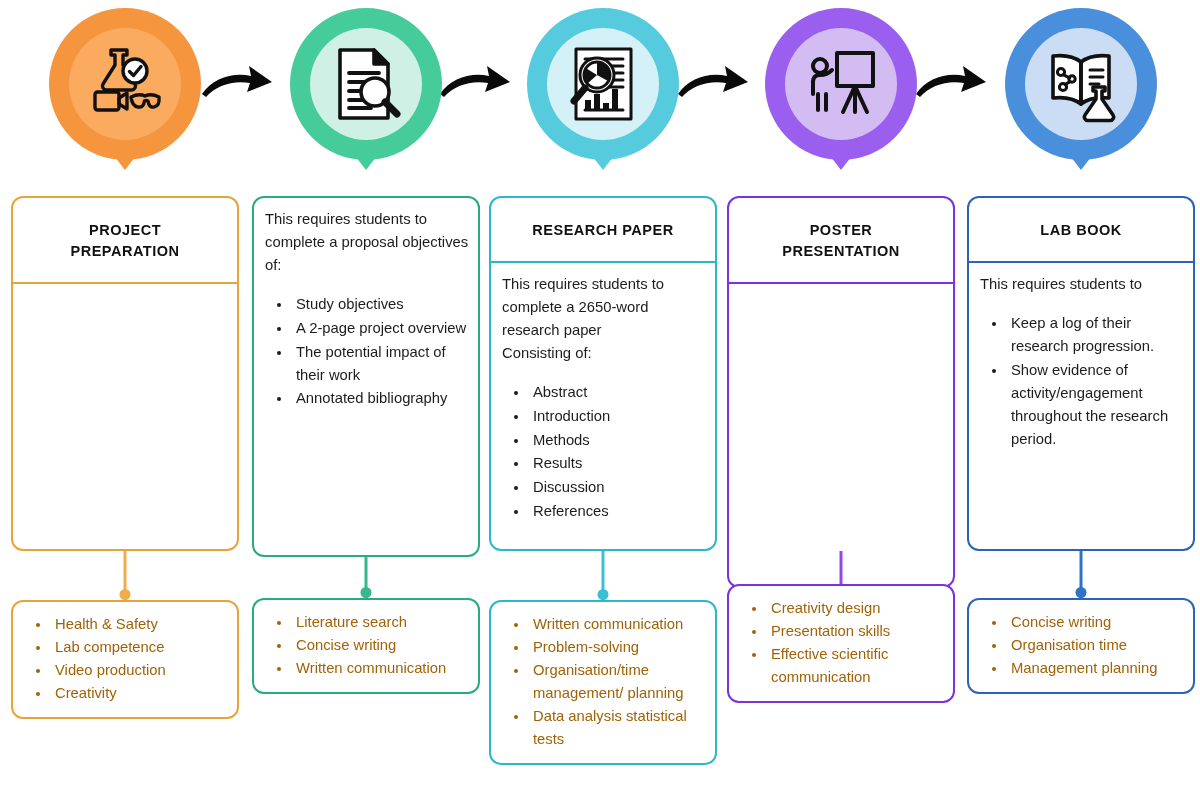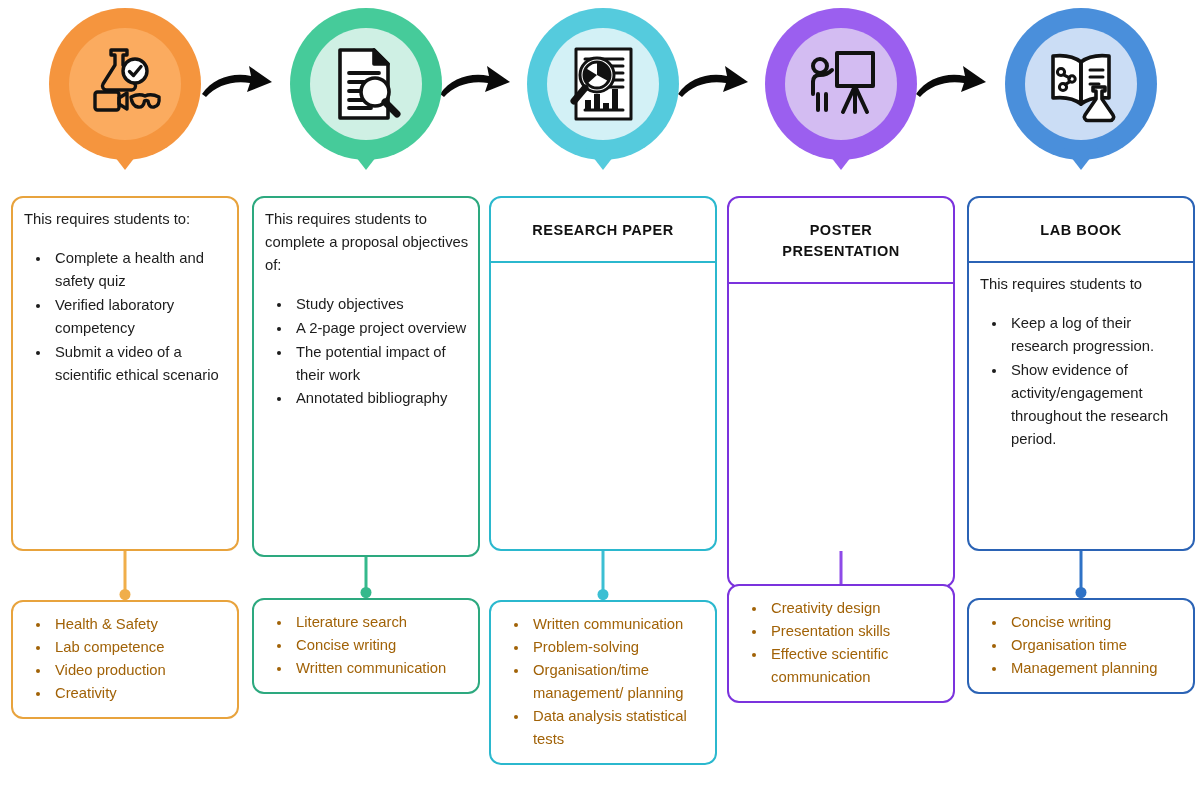--- a/index.html
+++ b/index.html
@@ -195,28 +195,21 @@
             <path d="M36 56 l8 -5 v16 l-8 -5 Z"></path>
             <path d="M48 55 q8 -4 14 -1 q6 -3 14 1 q1 9 -5 10 q-5 1 -6 -6 q-2 -1 -3.5 0 q-1 7 -6.5 6 q-6 -1 -7 -10 Z"></path>
           </g>
         </svg>
       </div>
     </div>
     <div class="badge-tail" style="border-top: 22px solid rgb(245, 149, 62);"></div>
   </div>
 
   <div class="card" style="border-color: rgb(232, 163, 61); height: 355px;">
-    <div class="card-body">
-      <p class="card-intro">This requires students to:</p>
-      <ul class="card-list">
-        <li>Complete a health and safety quiz</li>
-        <li>Verified laboratory competency</li>
-        <li>Submit a video of a scientific ethical scenario</li>
-      </ul>
-    </div>
+    <div class="card-title" style="border-bottom-color: rgb(232, 163, 61);">PROJECT<br>PREPARATION</div>
   </div>
 
   <div class="connector" style="top: 551px; height: 49px;">
     <div class="line" style="background: rgb(240, 174, 74);"></div>
     <div class="dot" style="background: rgb(240, 174, 74);"></div>
   </div>
 
   <div class="skills" style="border-color: rgb(232, 163, 61); top: 600px;">
     <ul>
       <li>Health &amp; Safety</li>
@@ -305,20 +298,31 @@
             <path d="M24 46 L13 59" stroke-width="7"></path>
           </g>
         </svg>
       </div>
     </div>
     <div class="badge-tail" style="border-top: 22px solid rgb(85, 203, 221);"></div>
   </div>
 
   <div class="card" style="border-color: rgb(43, 184, 206); height: 355px;">
     <div class="card-title" style="border-bottom-color: rgb(43, 184, 206);">RESEARCH PAPER</div>
+    <div class="card-body">
+      <p class="card-intro">This requires students to complete a 2650-word research paper<br>Consisting of:</p>
+      <ul class="card-list">
+        <li>Abstract</li>
+        <li>Introduction</li>
+        <li>Methods</li>
+        <li>Results</li>
+        <li>Discussion</li>
+        <li>References</li>
+      </ul>
+    </div>
   </div>
 
   <div class="connector" style="top: 551px; height: 49px;">
     <div class="line" style="background: rgb(60, 191, 211);"></div>
     <div class="dot" style="background: rgb(60, 191, 211);"></div>
   </div>
 
   <div class="skills" style="border-color: rgb(43, 184, 206); top: 600px;">
     <ul>
       <li>Written communication</li>

